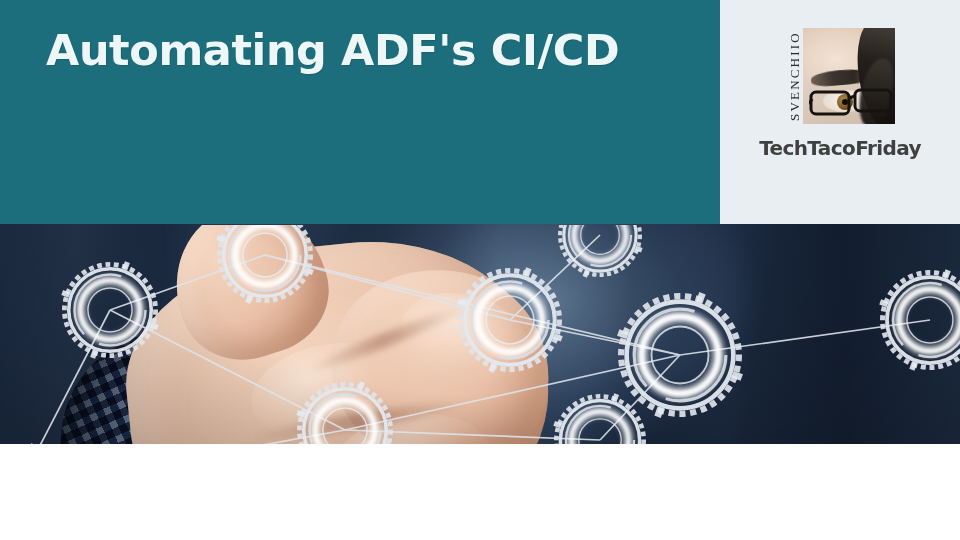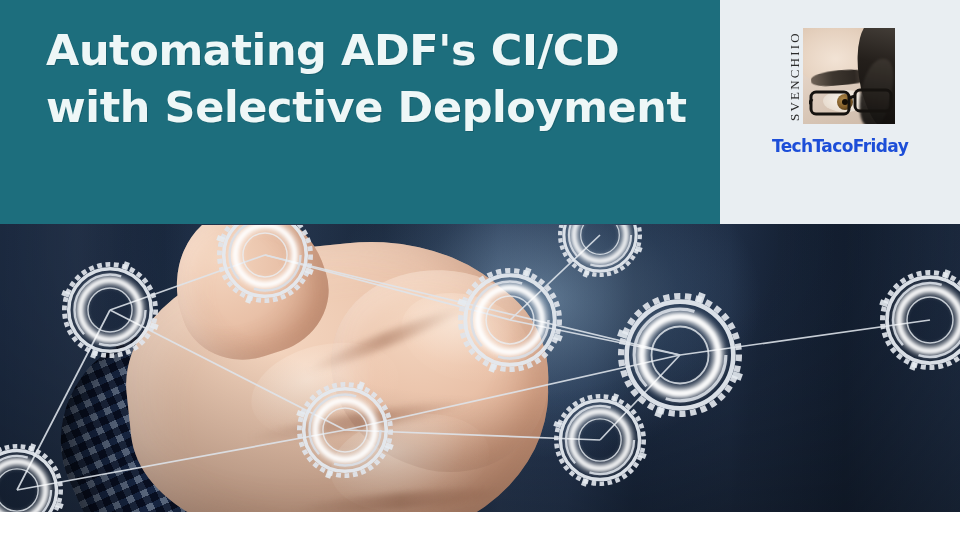--- a/index.html
+++ b/index.html
@@ -8,21 +8,21 @@
     padding: 0;
     background: #ffffff;
   }
   body {
     font-family: "Liberation Sans", sans-serif;
   }
 
   #shell {
     position: relative;
     width: 960px;
-    height: 512px;
+    height: 444px;
     overflow: hidden;
     background: #1d2d47;
   }
 
   
   .photo {
     position: absolute;
     left: 0; top: 0;
     width: 960px; height: 540px;
     overflow: hidden;
@@ -239,22 +239,22 @@
     transform: rotate(10deg);
     filter: blur(1px);
   }
   .p-glasses {
     position: absolute; left: 6px; top: 60px; width: 84px; height: 30px;
   }
   .logo-title {
     margin-top: 12px;
     font-family: "DejaVu Sans", sans-serif;
     font-weight: bold;
-    font-size: 17px;
-    color: #1d4ed8;
+    font-size: 20px;
+    color: #404040;
     letter-spacing: -0.6px;
   }
   .logo-tagline {
     margin-top: 4px;
     font-family: "DejaVu Sans", sans-serif;
     font-size: 11px;
     color: #2c2c2c;
     letter-spacing: -0.1px;
   }
 </style>
@@ -429,21 +429,20 @@
           <rect x="45" y="-2.75" width="8" height="5.5" fill="#e6ebf1" transform="rotate(110)" opacity="0.9"></rect>
           <rect x="45" y="-2.75" width="8" height="5.5" fill="#e6ebf1" transform="rotate(200)" opacity="0.9"></rect>
           <rect x="45" y="-2.75" width="8" height="5.5" fill="#e6ebf1" transform="rotate(290)" opacity="0.9"></rect>
         </g>
       </g>
   </svg>
 
   <div class="banner">
     <h1 class="title">
       <span class="ln">Automating ADF's CI/CD</span>
-      <span class="ln">with Selective Deployment</span>
     </h1>
   </div>
 
   <div class="logo-panel">
     <div class="portrait-row">
       <div class="portrait-name">SVENCHIIO</div>
       <div class="portrait">
         <div class="p-forehead"></div>
         <div class="p-brow"></div>
         <div class="p-eyewhite"></div>

